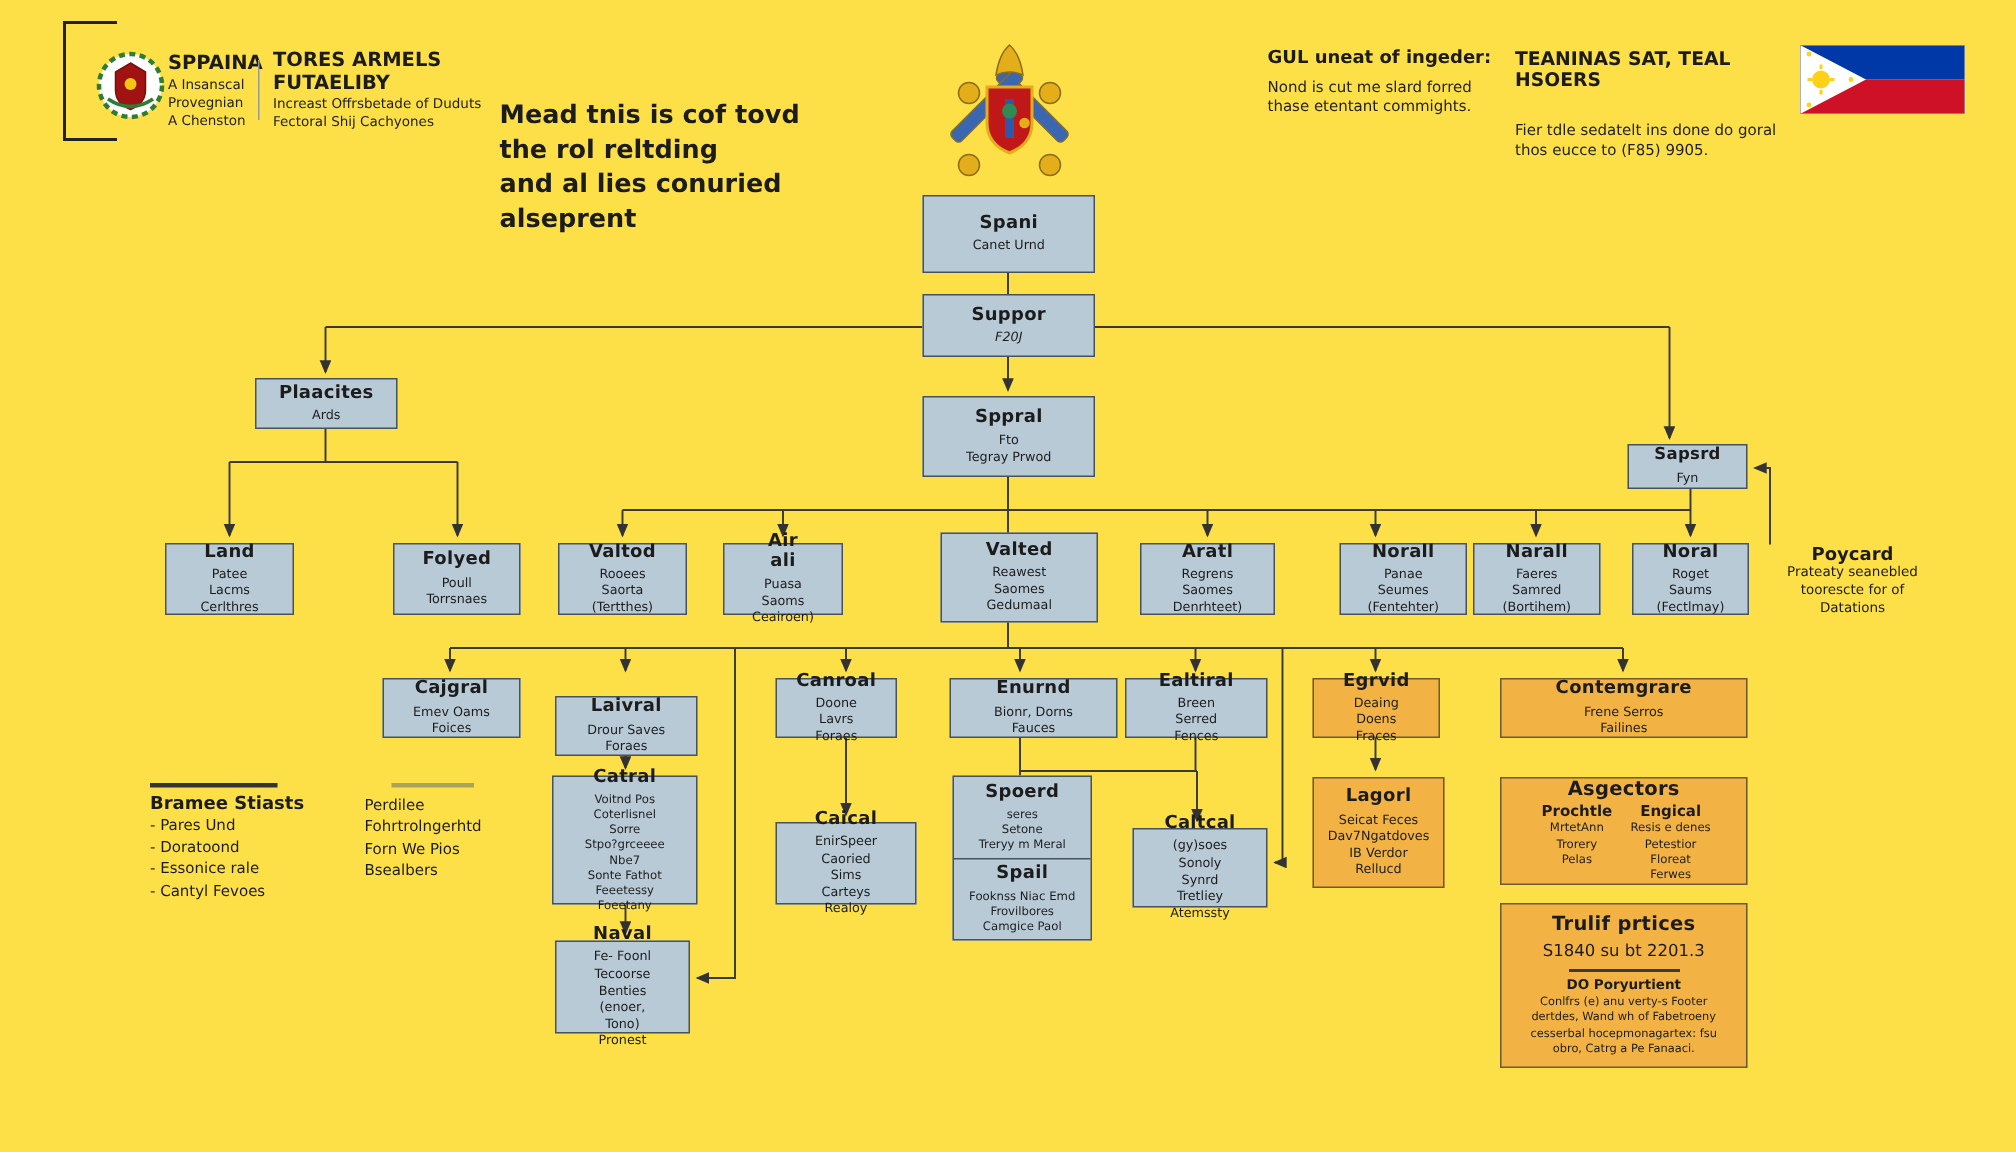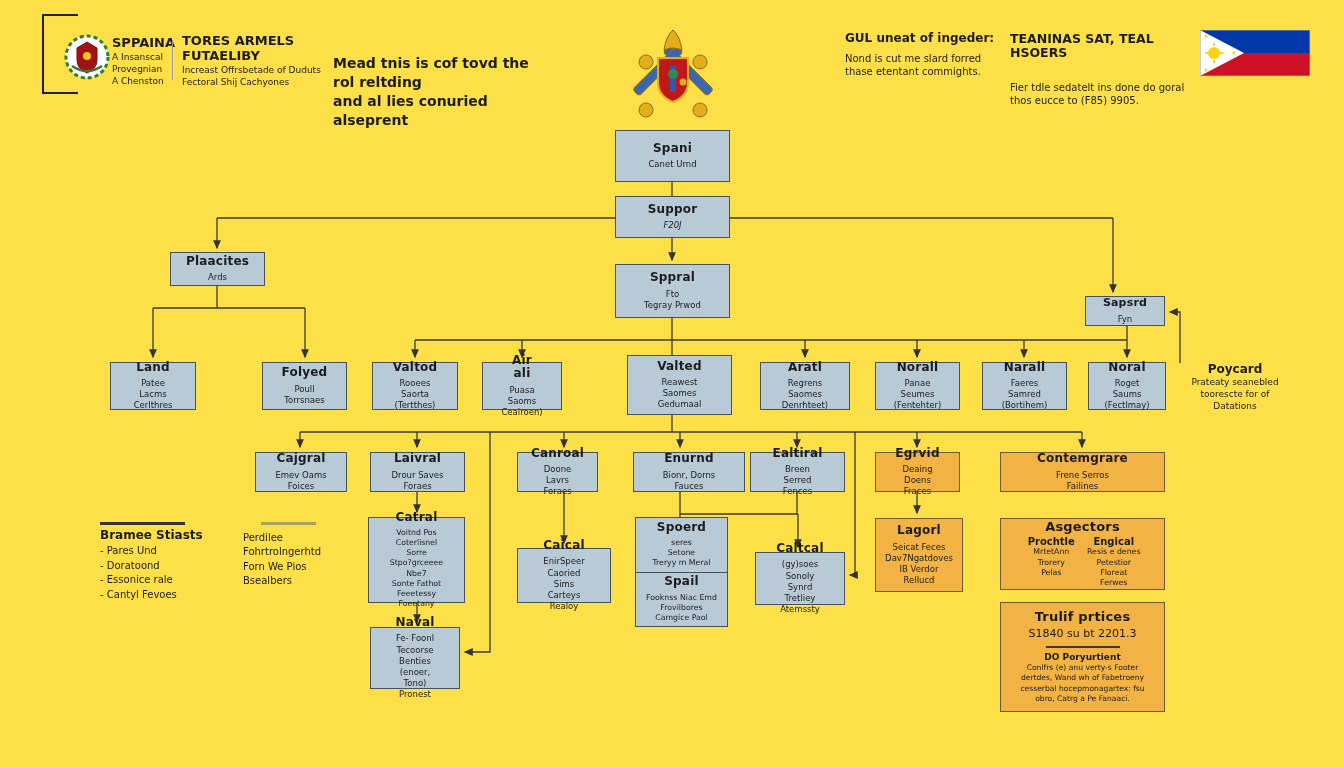--- a/index.html
+++ b/index.html
@@ -2,21 +2,21 @@
 <html><head>
 <meta charset="utf-8">
 <style>
   html,body{margin:0;padding:0;background:#fff;font-family:"DejaVu Sans","Liberation Sans",sans-serif;color:#1c1c1c;}
   .canvas{position:relative;width:1344px;height:768px;background:#fde047;overflow:hidden;}
   .abs{position:absolute;}
   
   .bracket{left:42px;top:14px;width:34px;height:76px;border-left:2.5px solid #222;border-top:2.5px solid #222;border-bottom:2.5px solid #222;}
   .hdr-title{font-weight:bold;font-size:13px;line-height:1.15;}
   .hdr-sub{font-size:9px;line-height:1.35;color:#222;white-space:pre-line;}
-  .hdr-note{font-weight:bold;font-size:14px;line-height:1.35;white-space:pre-line;}
+  .hdr-note{font-weight:bold;font-size:17px;line-height:1.35;white-space:pre-line;margin-top:12px;}
   .hdr-divider{left:172px;top:40px;width:1px;height:40px;background:#999;}
   
   .node{position:absolute;background:#b9cad7;border:1.5px solid #46525c;display:flex;flex-direction:column;align-items:center;justify-content:center;text-align:center;padding:2px 19px;box-sizing:border-box;}
   .node.orange{background:#f2b344;border-color:#6b5a33;}
   .node-title{font-weight:bold;font-size:12px;line-height:1.1;letter-spacing:.2px;}
   .node-lines{font-size:8.5px;line-height:1.3;white-space:pre-line;margin-top:4px;}
   .italic .node-lines{font-style:italic;}
   .stacked{padding:0;}
   .stacked .cell{flex:1;width:100%;display:flex;flex-direction:column;align-items:center;justify-content:center;box-sizing:border-box;padding:2px 3px;}
   .stacked .cell + .cell{border-top:1.5px solid #46525c;}
@@ -210,21 +210,21 @@
   <div class="node" style="left:627px;top:355px;width:105px;height:60px">
     <div class="node-title">Valted</div>
     <div class="node-lines">Reawest Saomes
 Gedumaal</div>
   </div>
   <div class="node" style="left:760px;top:362px;width:90px;height:48px">
     <div class="node-title">Aratl</div>
     <div class="node-lines">Regrens Saomes
 Denrhteet)</div>
   </div>
-  <div class="node" style="left:875px;top:362px;width:85px;height:48px">
+  <div class="node" style="left:893px;top:362px;width:85px;height:48px">
     <div class="node-title">Norall</div>
     <div class="node-lines">Panae Seumes
 (Fentehter)</div>
   </div>
   <div class="node" style="left:982px;top:362px;width:85px;height:48px">
     <div class="node-title">Narall</div>
     <div class="node-lines">Faeres Samred
 (Bortihem)</div>
   </div>
   <div class="node" style="left:1088px;top:362px;width:78px;height:48px">
@@ -238,21 +238,21 @@
     <div class="poycard-lines">Prateaty seanebled
 toorescte for of
 Datations</div>
   </div>
 
   <div class="node" style="left:255px;top:452px;width:92px;height:40px">
     <div class="node-title">Cajgral</div>
     <div class="node-lines">Emev Oams
 Foices</div>
   </div>
-  <div class="node" style="left:370px;top:452px;width:95px;height:40px">
+  <div class="node" style="left:370px;top:464px;width:95px;height:40px">
     <div class="node-title">Laivral</div>
     <div class="node-lines">Drour Saves
 Foraes</div>
   </div>
   <div class="node" style="left:517px;top:452px;width:81px;height:40px">
     <div class="node-title">Canroal</div>
     <div class="node-lines">Doone Lavrs
 Foraes</div>
   </div>
   <div class="node" style="left:633px;top:452px;width:112px;height:40px">

